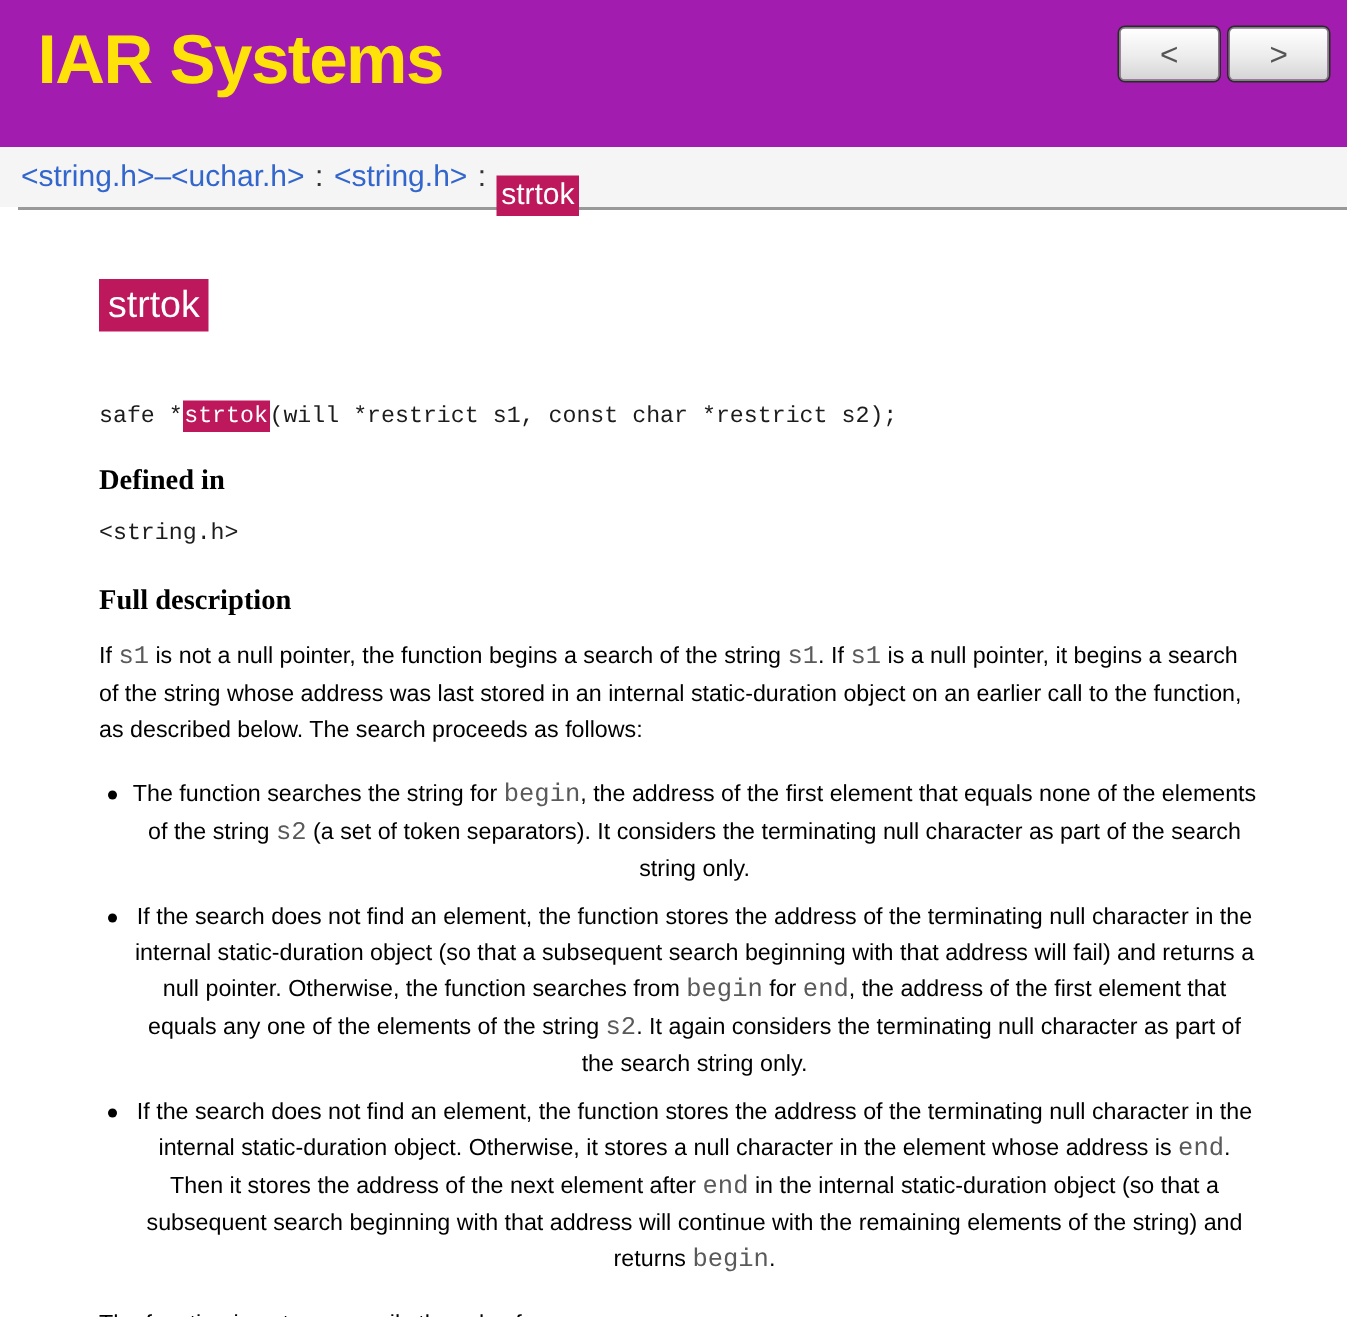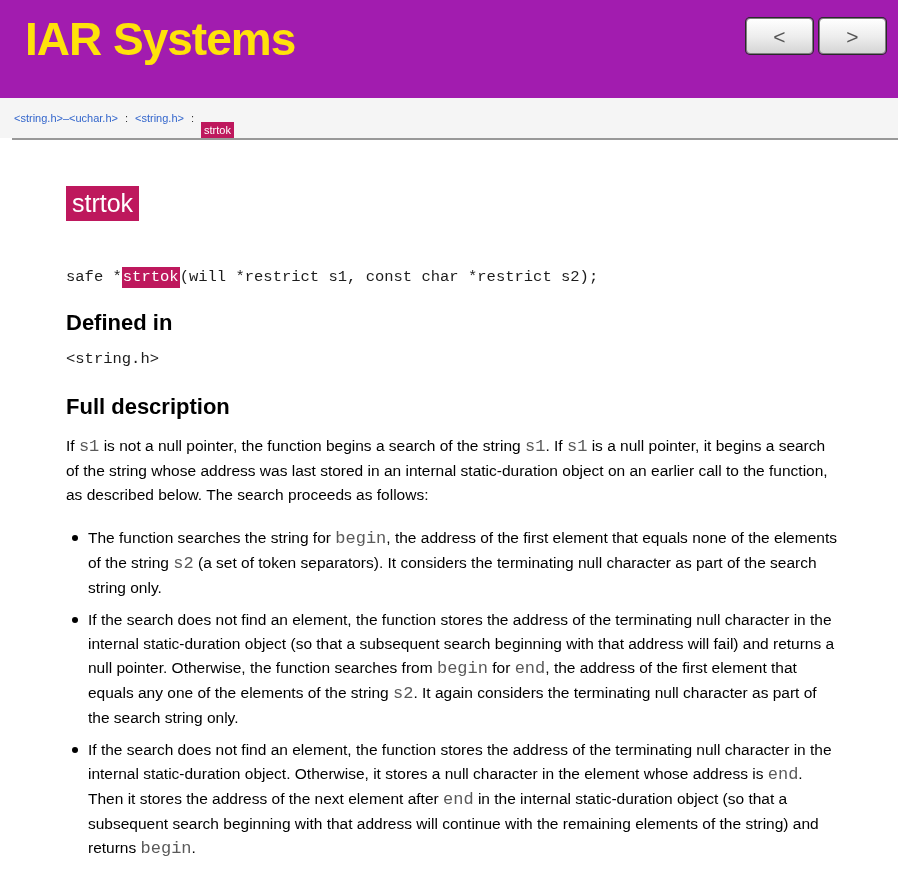--- a/index.html
+++ b/index.html
@@ -56,21 +56,21 @@
     padding: 0;
   }
 
   
   .breadcrumb {
     height: 40px;
     background: #f5f5f5;
     display: flex;
     align-items: center;
     padding: 0 14px;
-    font-size: 11px;
+    font-size: 20px;
   }
   .crumb {
     color: #3366cc;
     text-decoration: none;
     cursor: pointer;
   }
   .sep {
     color: #333;
     margin: 0 7px;
   }
@@ -105,43 +105,45 @@
   }
   .code {
     font-family: "Liberation Mono", monospace;
     font-size: 15.5px;
     color: #1c1c1c;
     white-space: nowrap;
   }
   .signature { margin: 0 0 24px; }
   .sig-hl { padding: 1px 1px 2px; }
   h2.section-heading {
-    font-size: 22px;
+    font-size: 19px;
     font-weight: bold;
     margin: 0 0 14px;
+    font-family: Liberation Serif, serif;
   }
   .defined-in-value { margin: 0 0 26px; }
   p.body {
     font-size: 15.5px;
     line-height: 24px;
     margin: 0 0 19px;
     max-width: 772px;
   }
   ul.bullets {
     list-style: none;
     margin: 0 0 18px;
     padding: 0 0 0 4px;
   }
   ul.bullets li {
     position: relative;
     padding-left: 18px;
     margin-bottom: 8px;
     font-size: 15.5px;
     line-height: 24px;
     max-width: 750px;
+    text-align: center;
   }
   ul.bullets li::before {
     content: "";
     position: absolute;
     left: 2px;
     top: 9px;
     width: 6px;
     height: 6px;
     border-radius: 50%;
     background: #000;

